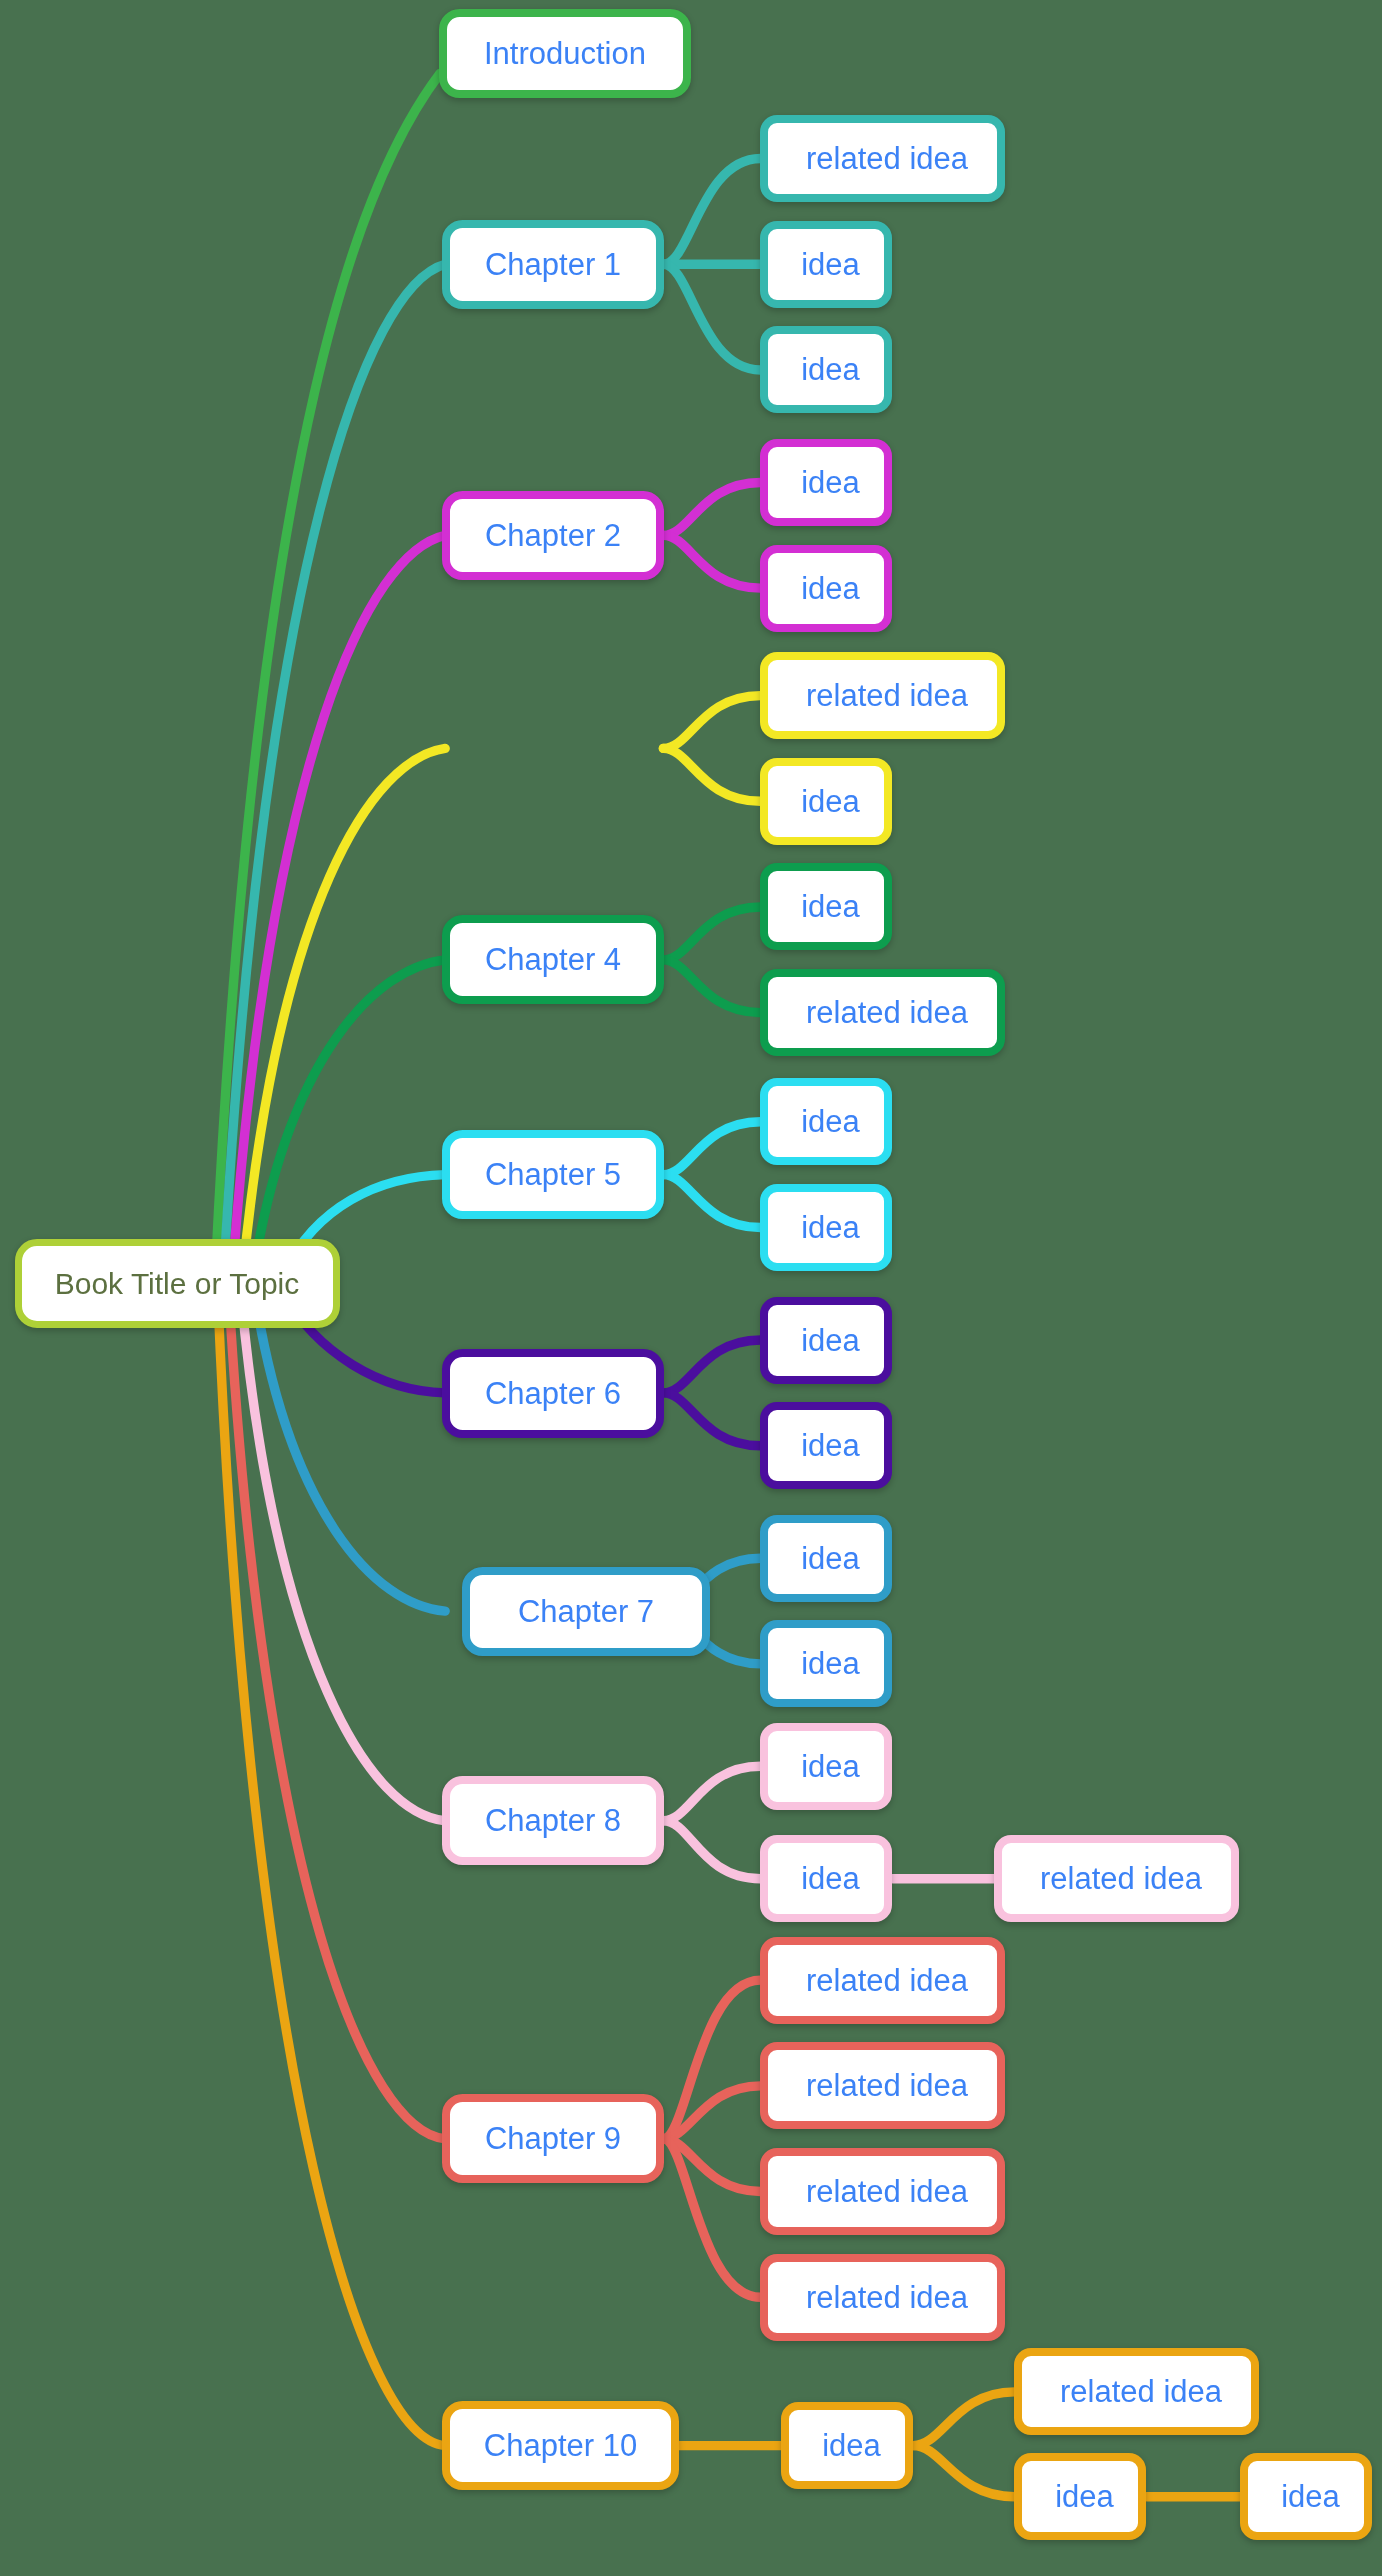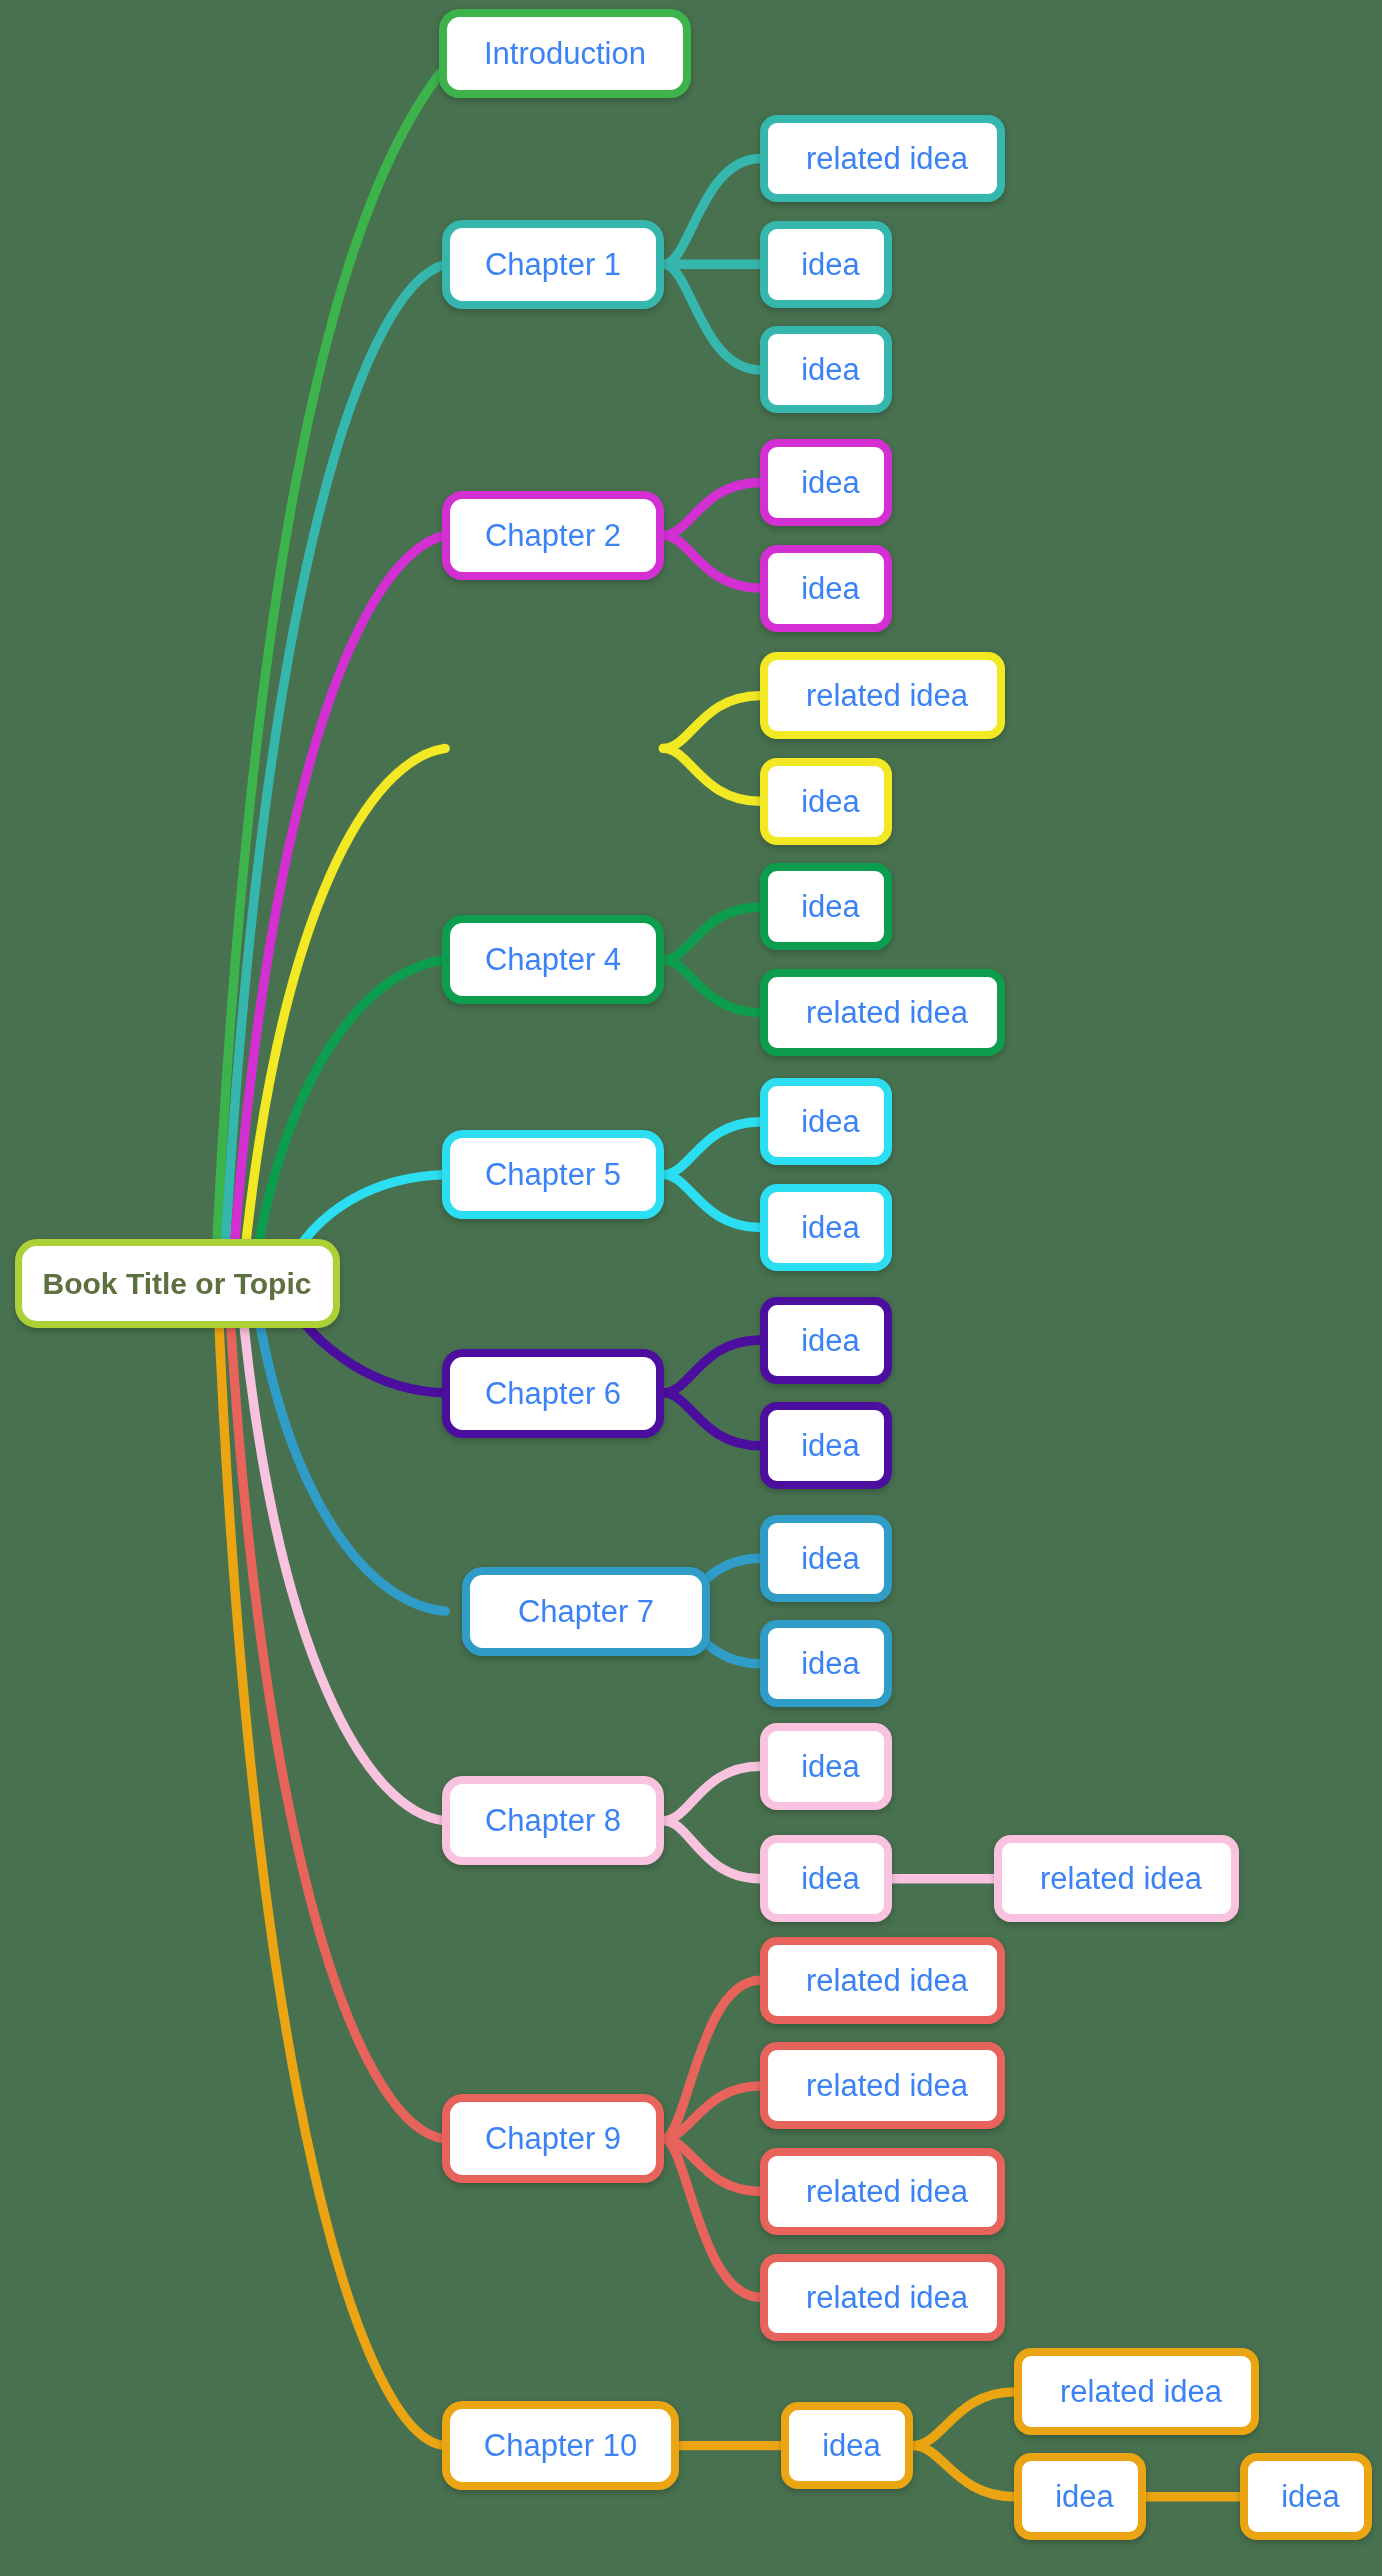--- a/index.html
+++ b/index.html
@@ -32,21 +32,21 @@
     font-size: 31px;
     color: #3b82f6;
     white-space: nowrap;
     line-height: 1;
   }
   .node.root {
     border-width: 7.7px;
     border-radius: 22px;
   }
   .node.root .label {
-    font-weight: bold;
+    font-weight: normal;
     font-size: 30px;
     color: #5c7040;
   }
   .node.chapter { border-radius: 20.5px; }
   .node.kid { border-radius: 17px; padding-left: 9px; }
   path.wire {
     fill: none;
     stroke-width: 11;
     stroke-linecap: round;
     stroke-linejoin: round;

